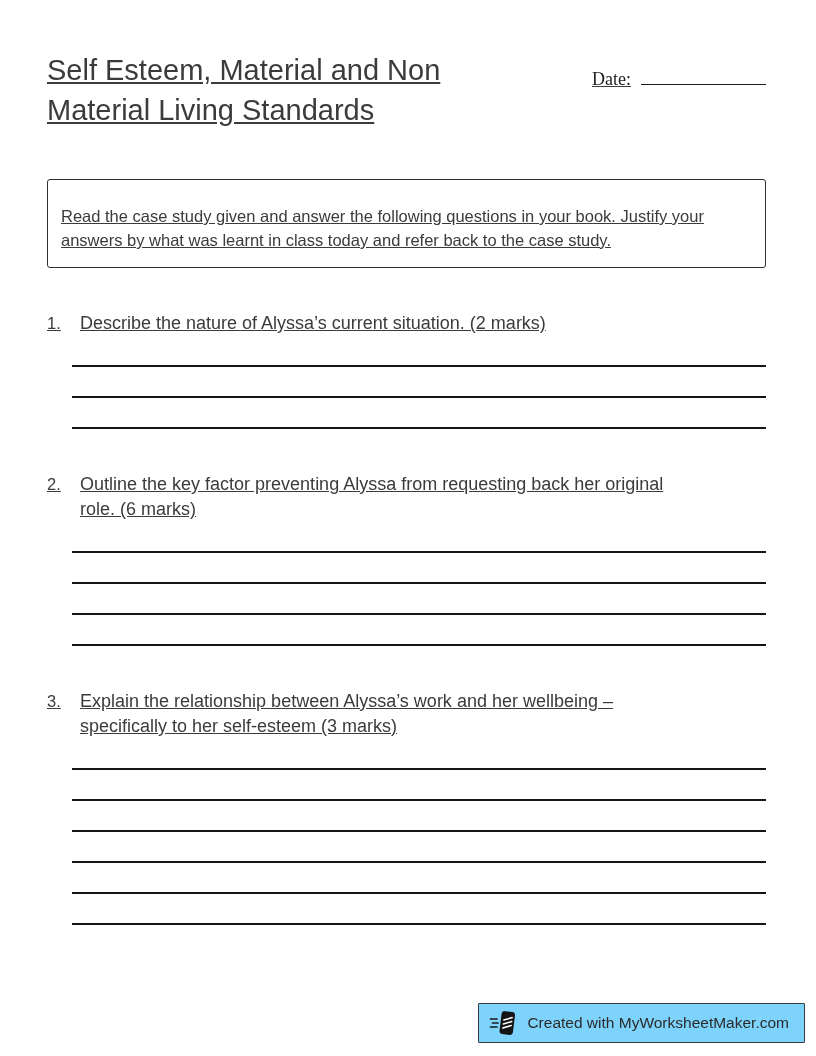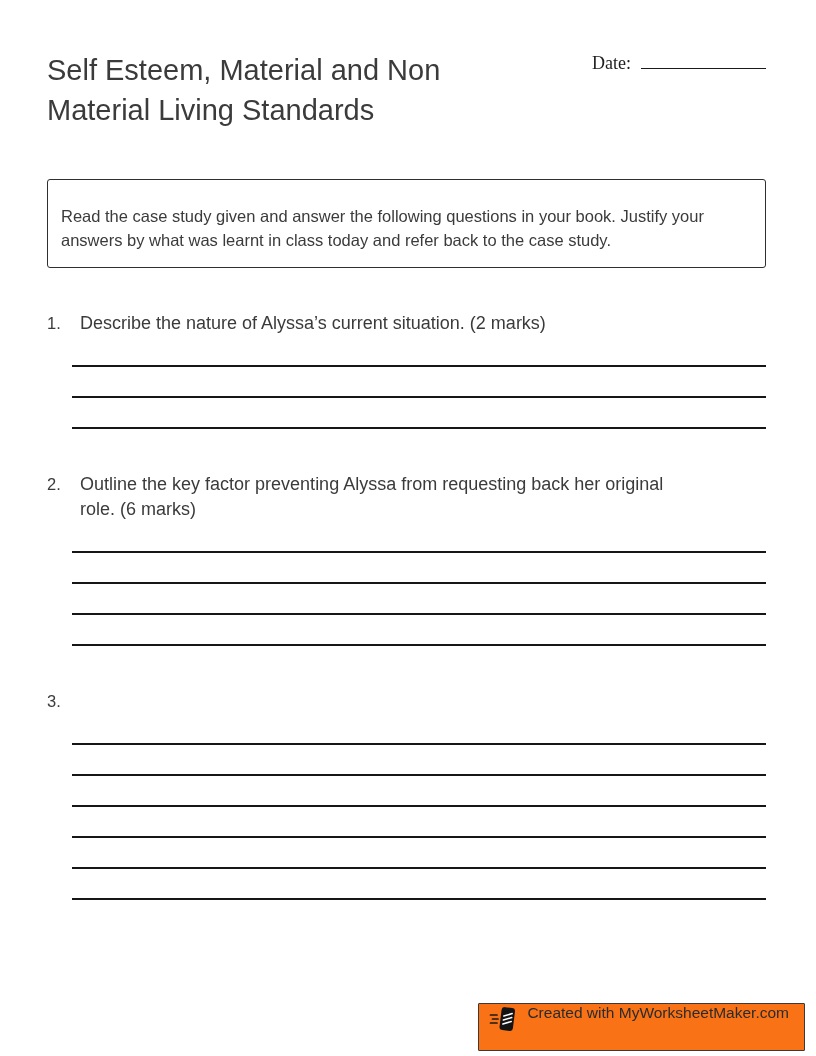--- a/index.html
+++ b/index.html
@@ -10,39 +10,40 @@
     background: var(--page-background, #ffffff);
     font-family: "Liberation Sans", sans-serif;
     color: var(--ink, #3b3b3b);
     position: relative;
     overflow: hidden;
   }
   .page {
     position: absolute;
     inset: 0;
     padding: 50px 50px 0 47px;
+    text-decoration: underline;
   }
   
   .header {
     display: flex;
     justify-content: space-between;
     align-items: flex-start;
   }
   .title {
     margin: 0;
     font-size: 29px;
     line-height: 40px;
     font-weight: 400;
     max-width: 470px;
     color: var(--ink, #3b3b3b);
   }
   .date-field {
     display: flex;
     align-items: baseline;
-    margin-top: 0;
+    margin-top: 16px;
     font-family: "Liberation Serif", serif;
     font-size: 18px;
     color: #1f1f1f;
     white-space: nowrap;
   }
   .date-line {
     display: inline-block;
     width: 125px;
     height: 19px;
     margin-left: 10px;
@@ -81,28 +82,28 @@
   .answer-lines { margin-left: 25px; }
   .answer-line {
     height: 31px;
     border-bottom: 2px solid var(--rule-line, #161616);
   }
   
   .footer-badge {
     position: absolute;
     top: 1003px;
     right: 11px;
-    height: 48px;
+    height: 40px;
     display: flex;
-    align-items: flex-start;
+    align-items: center;
     gap: 8px;
     padding: 0 15px 0 10px;
     border: 1.5px solid #3a3a3a;
     border-radius: 1px;
-    background: #f97316;
+    background: #7dd3fc;
     text-decoration: none;
     color: #2b2b2b;
     cursor: pointer;
   }
   .credit-text {
     font-size: 15.5px;
     color: #2b2b2b;
     white-space: nowrap;
   }
   .logo { display: inline-flex; }
@@ -146,20 +147,21 @@
           <div class="answer-line"></div>
           <div class="answer-line"></div>
           <div class="answer-line"></div>
           <div class="answer-line"></div>
         </div>
   </section>
 
   <section class="question">
     <div class="q-row">
       <span class="q-number">3.</span>
+      <p class="q-text">Explain the relationship between Alyssa’s work and her wellbeing – specifically to her self-esteem (3 marks)</p>
     </div>
     <div class="answer-lines">
           <div class="answer-line"></div>
           <div class="answer-line"></div>
           <div class="answer-line"></div>
           <div class="answer-line"></div>
           <div class="answer-line"></div>
           <div class="answer-line"></div>
         </div>
   </section>

